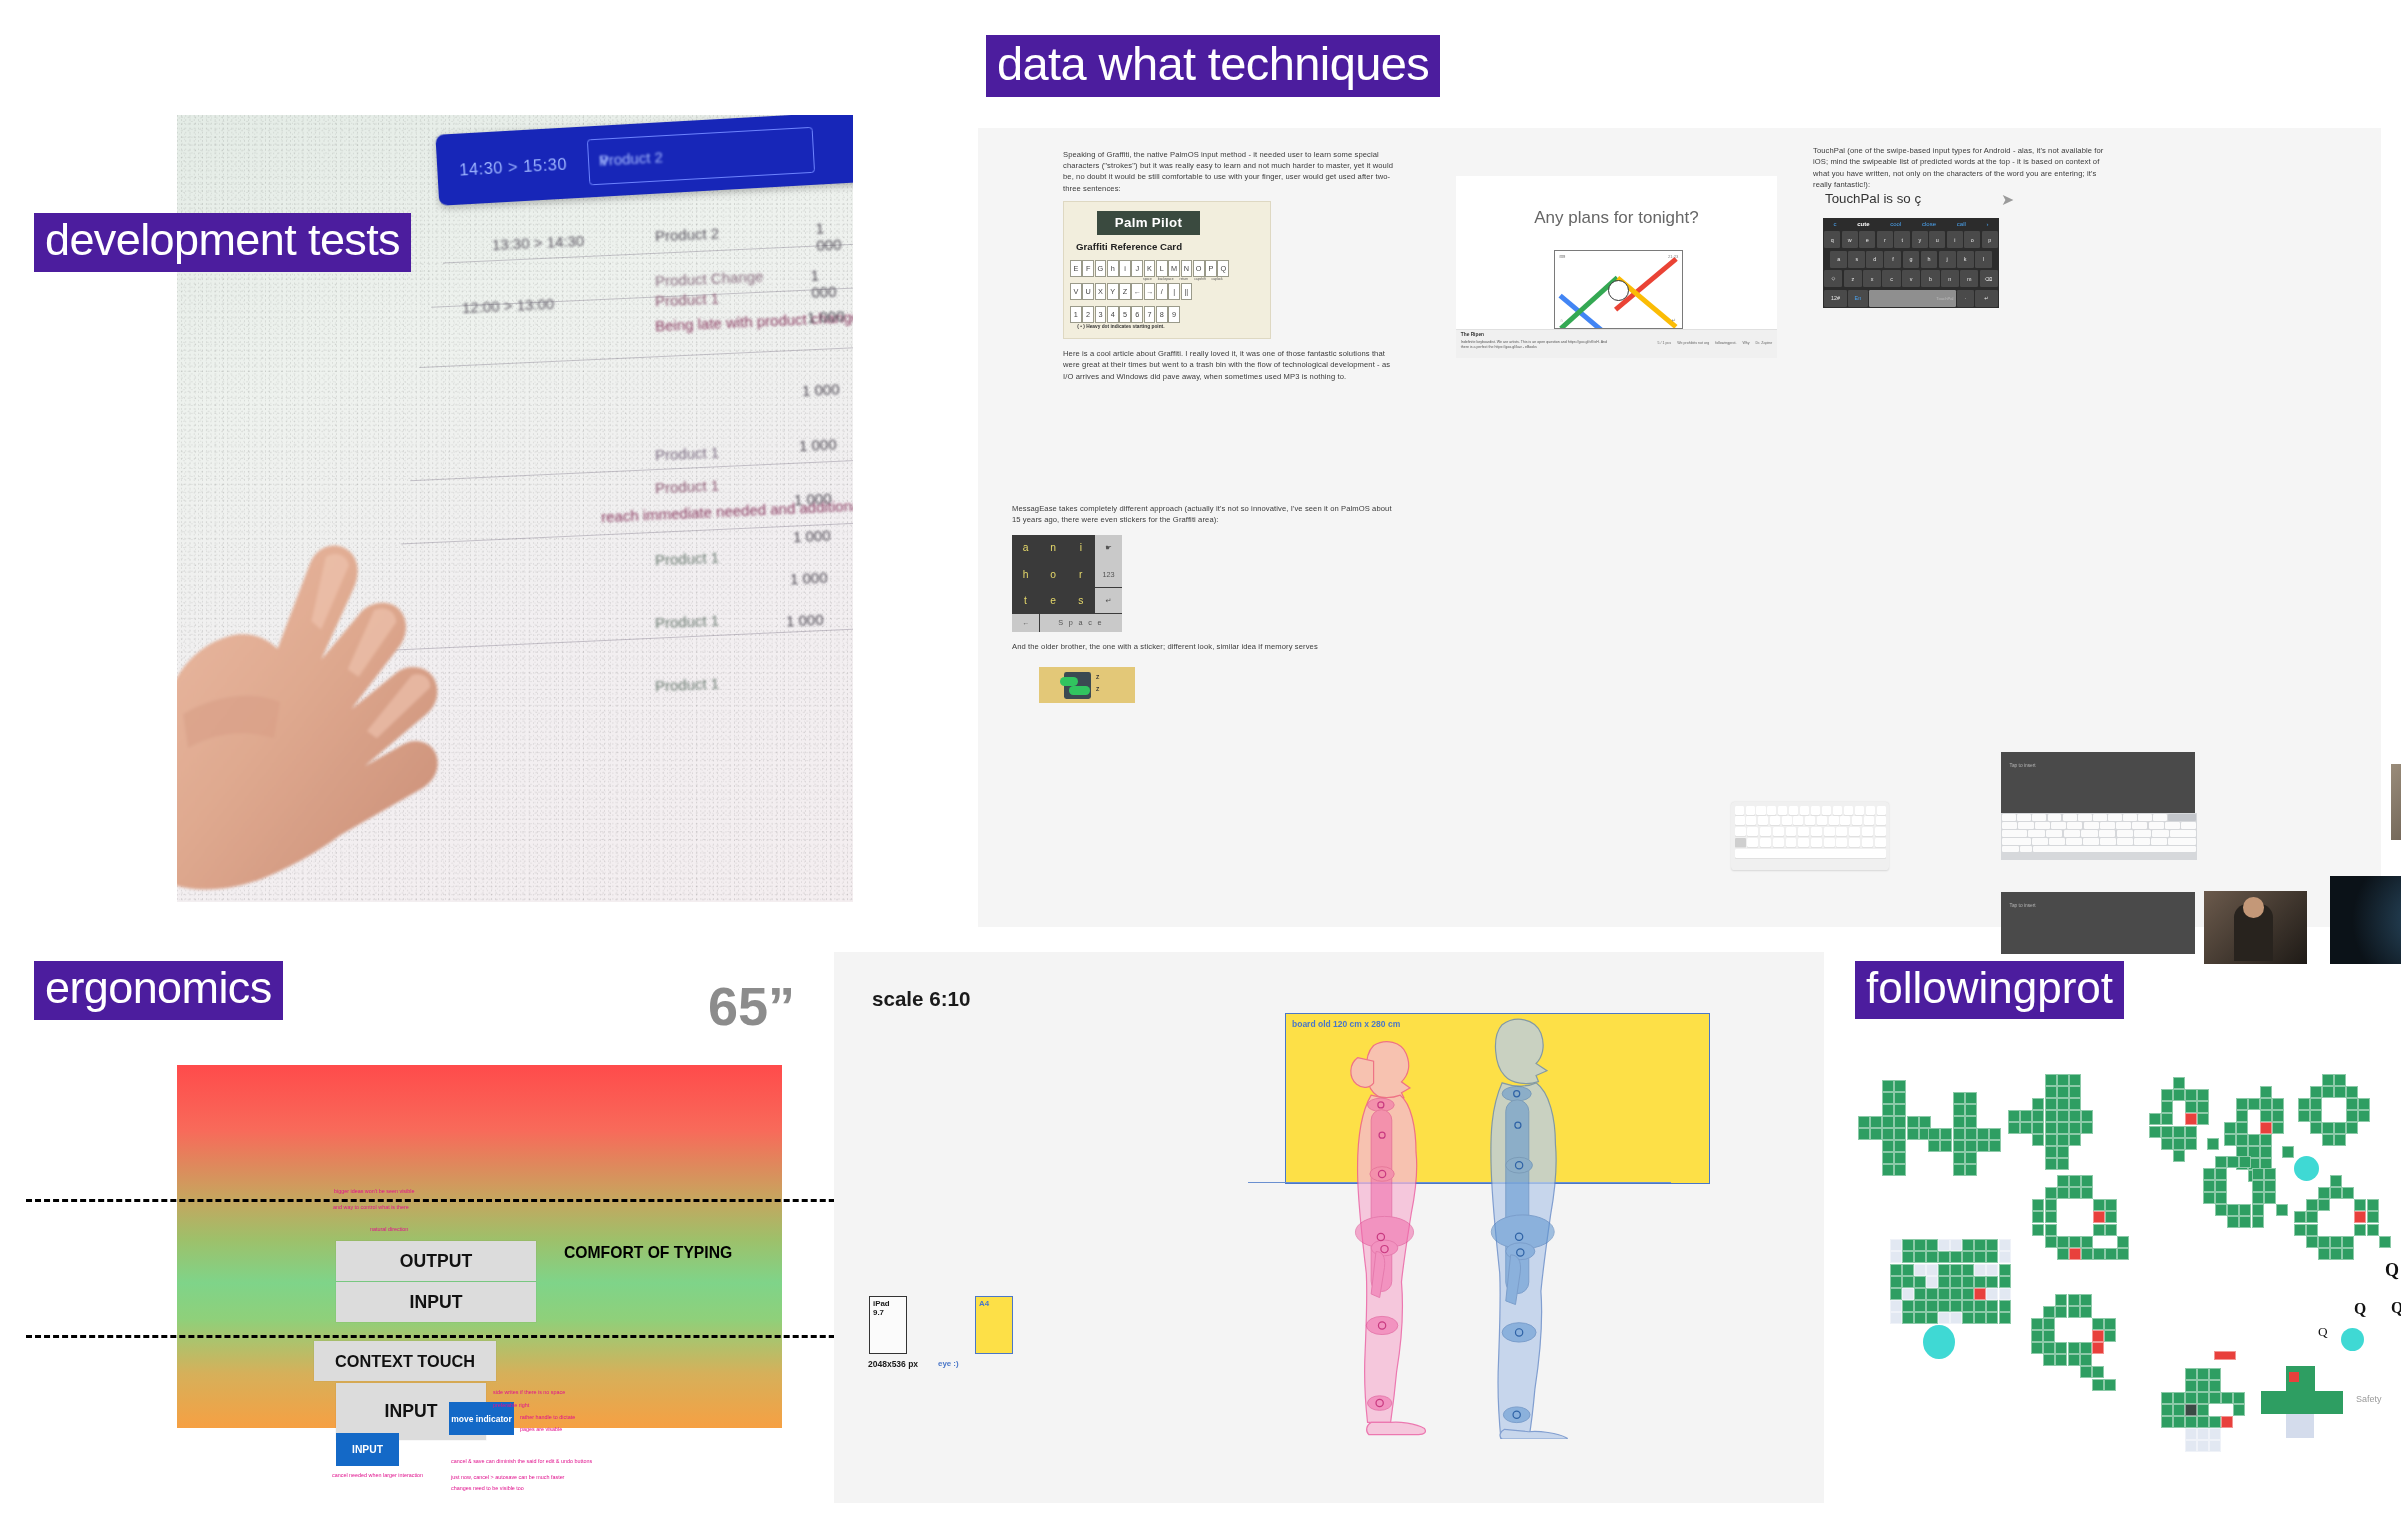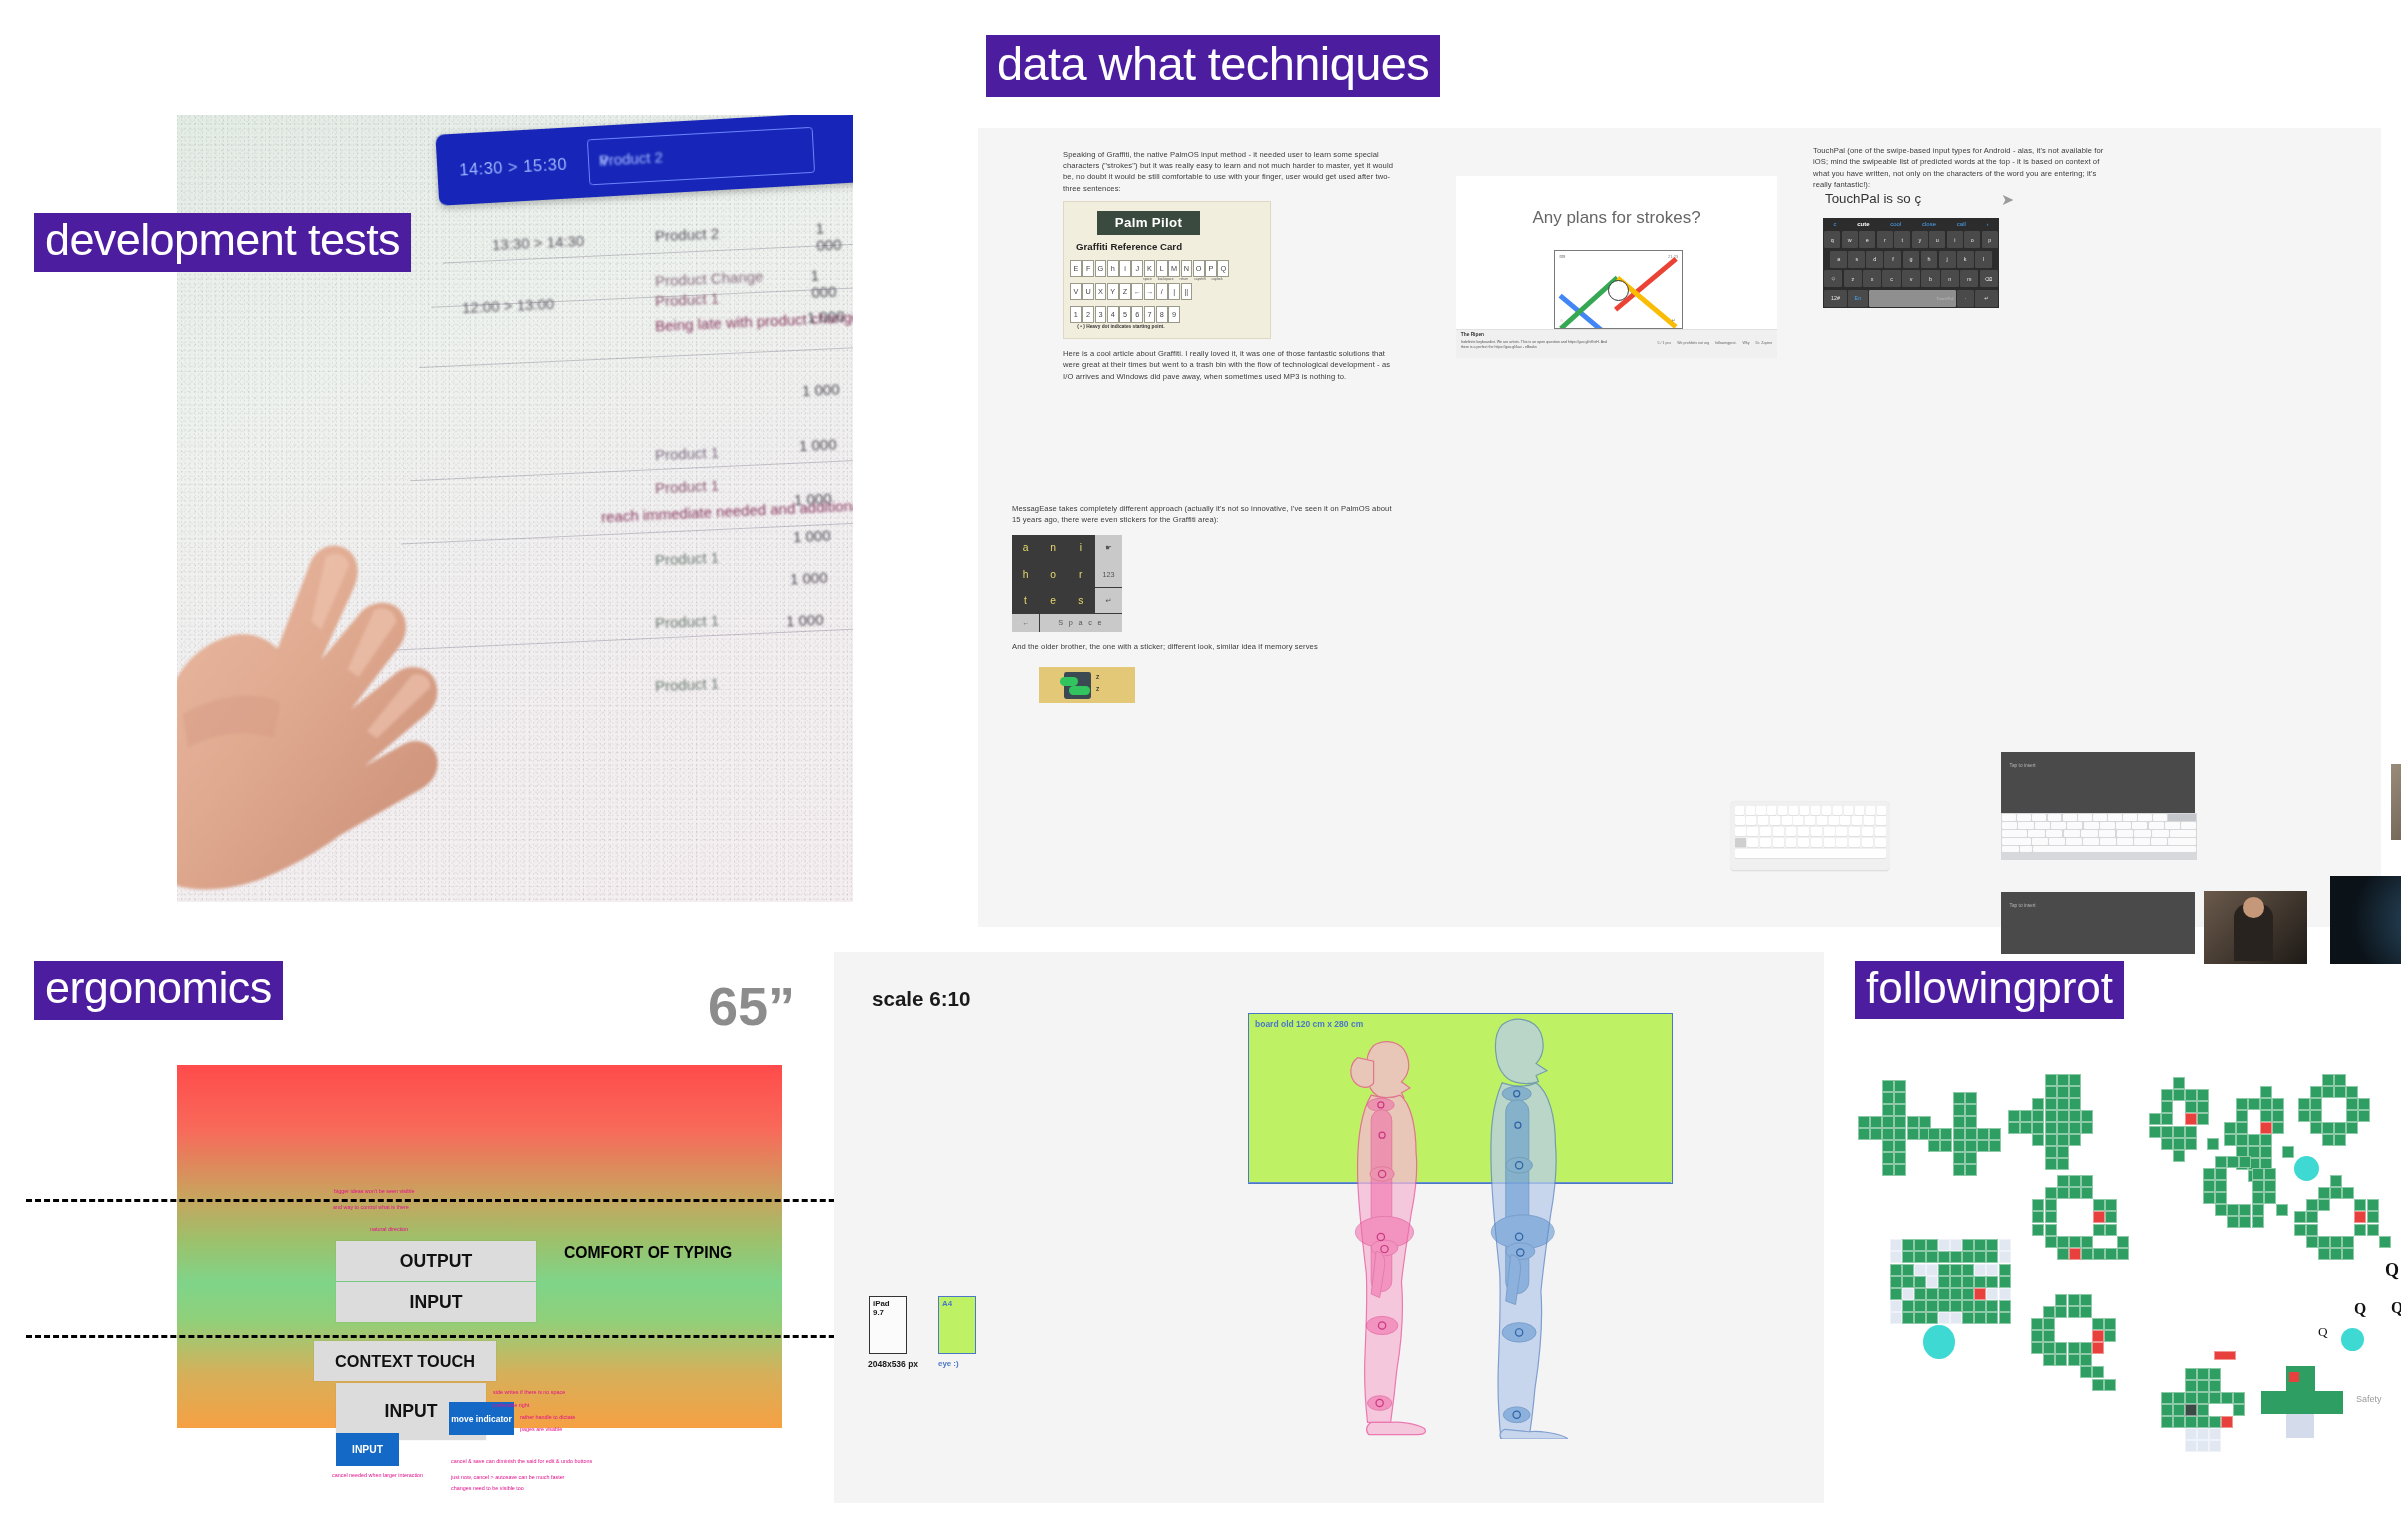--- a/index.html
+++ b/index.html
@@ -94,21 +94,21 @@
     white-space:nowrap;}
   .comfort{position:absolute;font-weight:bold;color:#000;}
   .inch{position:absolute;color:#8c8c8c;font-weight:bold;
     font-family:"Liberation Sans Narrow","Liberation Sans",sans-serif;}
 
   
   #scale-panel{position:absolute;left:834px;top:952px;width:990px;height:551px;
     background:#f4f4f4;}
   .s-title{position:absolute;font-weight:bold;color:#1a1a1a;}
   .s-rect{position:absolute;border:1.8px solid #333;background:#fbfbfb;}
-  .s-rect-blue{position:absolute;border:1.2px solid #4a77c8;background:#bef264;}
+  .s-rect-blue{position:absolute;border:1.2px solid #4a77c8;background:#fde047;margin-left:37px;}
   .s-lbl{position:absolute;font-size:9px;font-weight:bold;color:#1a1a1a;}
   .s-lbl-blue{position:absolute;font-size:9px;font-weight:bold;color:#4a77c8;}
   .s-center{position:absolute;font-size:10.3px;font-weight:bold;color:#2a2a2a;}
   .hline{position:absolute;height:0.6px;background:#6a8fd0;}
 
   
   #vis-panel{position:absolute;left:1846px;top:1065px;width:555px;height:424px;
     background:#fff;}
   .pix{position:absolute;width:12px;height:12px;background:#2e9e62;
     font-size:3.6px;color:#bfe6d0;display:flex;align-items:flex-start;
@@ -257,21 +257,21 @@
       <div class="gcell">7</div>
       <div class="gcell">8</div>
       <div class="gcell">9</div>
     </div>
     <div style="position:absolute;left:13.3px;top:122px;font-size:4.8px;font-weight:bold;color:#333;">( • ) Heavy dot indicates starting point.</div>
   </div>
 
   <div class="btext" style="left:85px;top:220px;width:339px;">Here is a cool article about Graffiti. I really loved it, it was one of those fantastic solutions that were great at their times but went to a trash bin with the flow of technological development - as I/O arrives and Windows did pave away, when sometimes used MP3 is nothing to.</div>
 
   <div class="bcard" style="left:478px;top:48px;width:321px;height:182px;">
-    <div style="position:absolute;left:0;right:0;top:31.5px;text-align:center;font-size:17px;color:#666;">Any plans for strokes?</div>
+    <div style="position:absolute;left:0;right:0;top:31.5px;text-align:center;font-size:17px;color:#666;">Any plans for tonight?</div>
     <div style="position:absolute;left:98px;top:74px;width:127px;height:77px;border:1.8px solid #7a7a7a;background:#fff;overflow:hidden;">
       <div style="position:absolute;left:4.8px;top:42px;width:79px;height:5.4px;background:#4285f4;transform:rotate(40deg);transform-origin:left center;"></div>
       <div style="position:absolute;left:121px;top:4.8px;width:79px;height:5.4px;background:#ea4335;transform:rotate(140deg);transform-origin:left center;"></div>
       <div style="position:absolute;left:6px;top:75px;width:76px;height:5.4px;background:#34a853;transform:rotate(-42deg);transform-origin:left center;"></div>
       <div style="position:absolute;left:121px;top:73px;width:76px;height:5.4px;background:#fbbc05;transform:rotate(-140deg);transform-origin:left center;"></div>
       <div style="position:absolute;left:53px;top:29px;width:19.4px;height:19.4px;border:1.8px solid #333;border-radius:50%;background:#fff;"></div>
       <div style="position:absolute;left:4.2px;top:3px;font-size:4.2px;color:#888;">⌨</div>
       <div style="position:absolute;right:3.6px;top:3px;font-size:4.2px;color:#888;">21:23</div>
       <div style="position:absolute;right:6px;bottom:4.8px;font-size:5.4px;color:#888;">↵</div>
       <div style="position:absolute;left:4.2px;bottom:4.8px;font-size:4.8px;color:#888;">☼</div>

